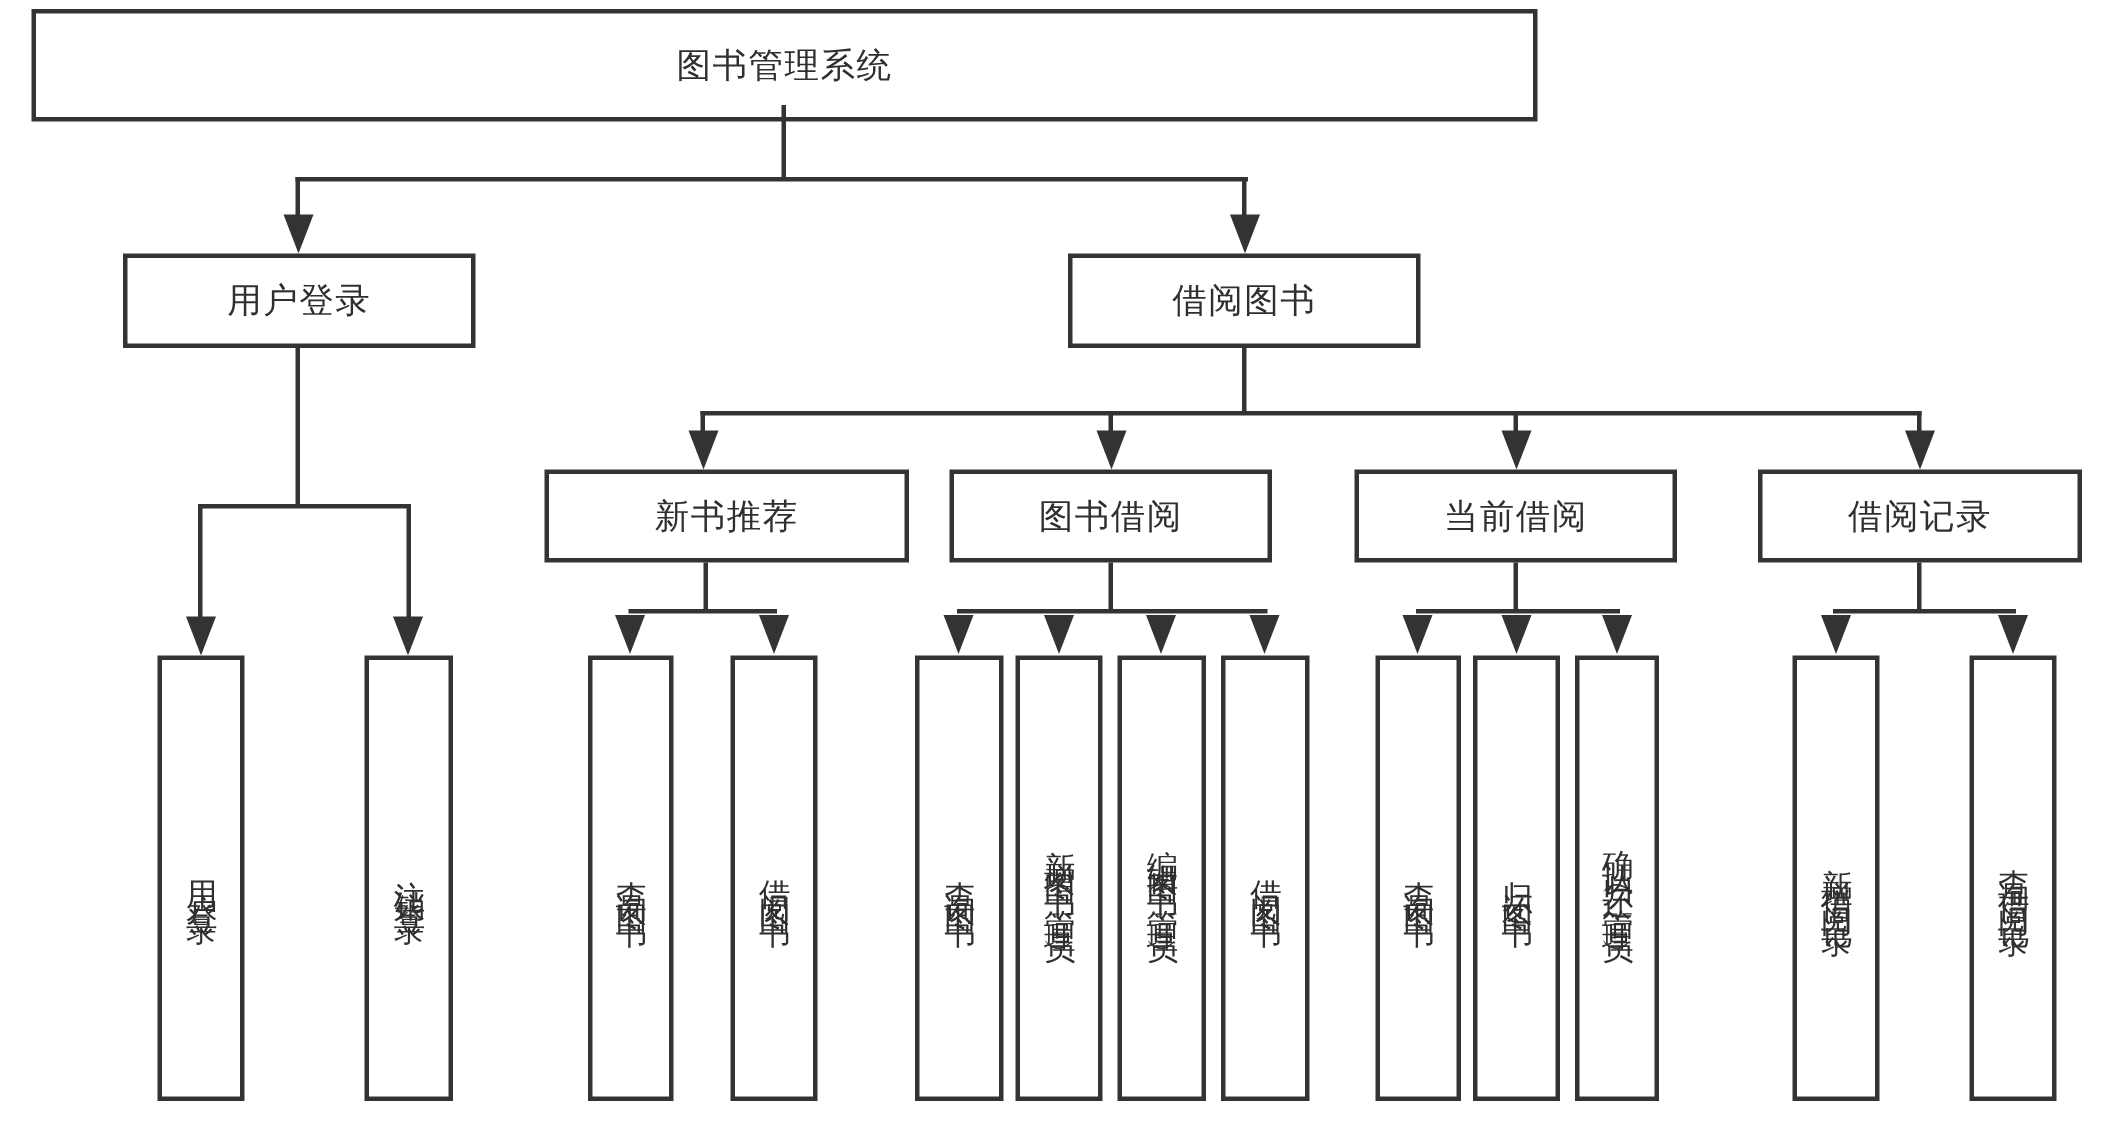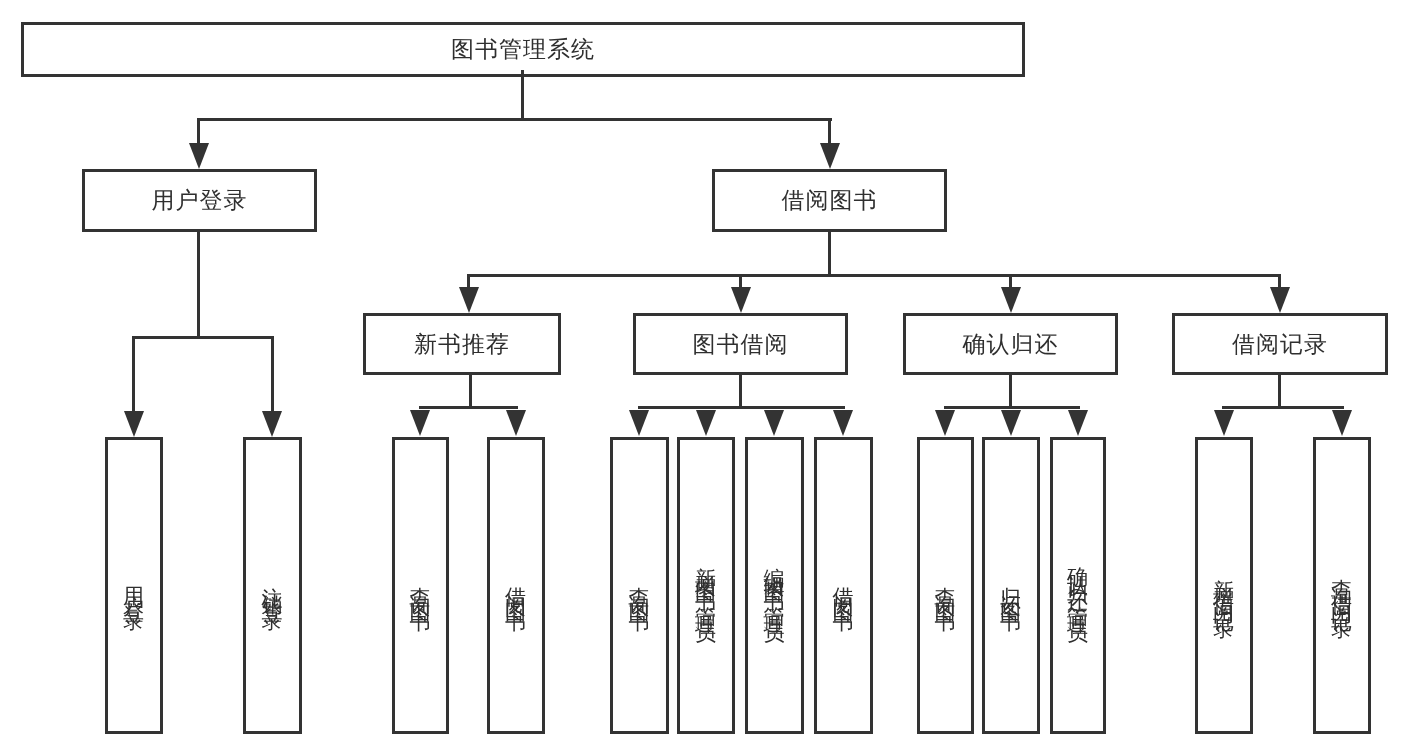--- a/index.html
+++ b/index.html
@@ -57,21 +57,21 @@
     color:var(--watermark);
     letter-spacing:1px;
     white-space:nowrap;
   }
 </style>
 </head>
 <body>
 
 <div class="canvas">
 
-  <div class="box" style="left:21px;top:22px;width:1004px;height:55px">
+  <div class="box" style="left:21px;top:6px;width:1004px;height:75px">
     <span>图书管理系统</span>
   </div>
 
   <div class="vline" style="left:521px;top:70px;height:50px"></div>
   <div class="hline" style="left:197px;top:118px;width:635px"></div>
   <div class="vline" style="left:197px;top:118px;height:28px"></div>
   <div class="arrow" style="left:189px;top:143px"></div>
   <div class="vline" style="left:828px;top:118px;height:28px"></div>
   <div class="arrow" style="left:820px;top:143px"></div>
 
@@ -93,28 +93,28 @@
   <div class="hline" style="left:467px;top:274px;width:814px"></div>
   <div class="vline" style="left:467px;top:274px;height:16px"></div>
   <div class="arrow" style="left:459px;top:287px"></div>
   <div class="vline" style="left:739px;top:274px;height:16px"></div>
   <div class="arrow" style="left:731px;top:287px"></div>
   <div class="vline" style="left:1009px;top:274px;height:16px"></div>
   <div class="arrow" style="left:1001px;top:287px"></div>
   <div class="vline" style="left:1278px;top:274px;height:16px"></div>
   <div class="arrow" style="left:1270px;top:287px"></div>
 
-  <div class="box" style="left:363px;top:313px;width:198px;height:62px">
+  <div class="box" style="left:363px;top:313px;width:243px;height:62px">
     <span>新书推荐</span>
   </div>
   <div class="box" style="left:633px;top:313px;width:215px;height:62px">
     <span>图书借阅</span>
   </div>
   <div class="box" style="left:903px;top:313px;width:215px;height:62px">
-    <span>确认归还</span>
+    <span>当前借阅</span>
   </div>
   <div class="box" style="left:1172px;top:313px;width:216px;height:62px">
     <span>借阅记录</span>
   </div>
 
   <div class="vline" style="left:469px;top:375px;height:33px"></div>
   <div class="hline" style="left:419px;top:406px;width:99px"></div>
   <div class="arrow" style="left:410px;top:410px"></div>
   <div class="arrow" style="left:506px;top:410px"></div>
 

